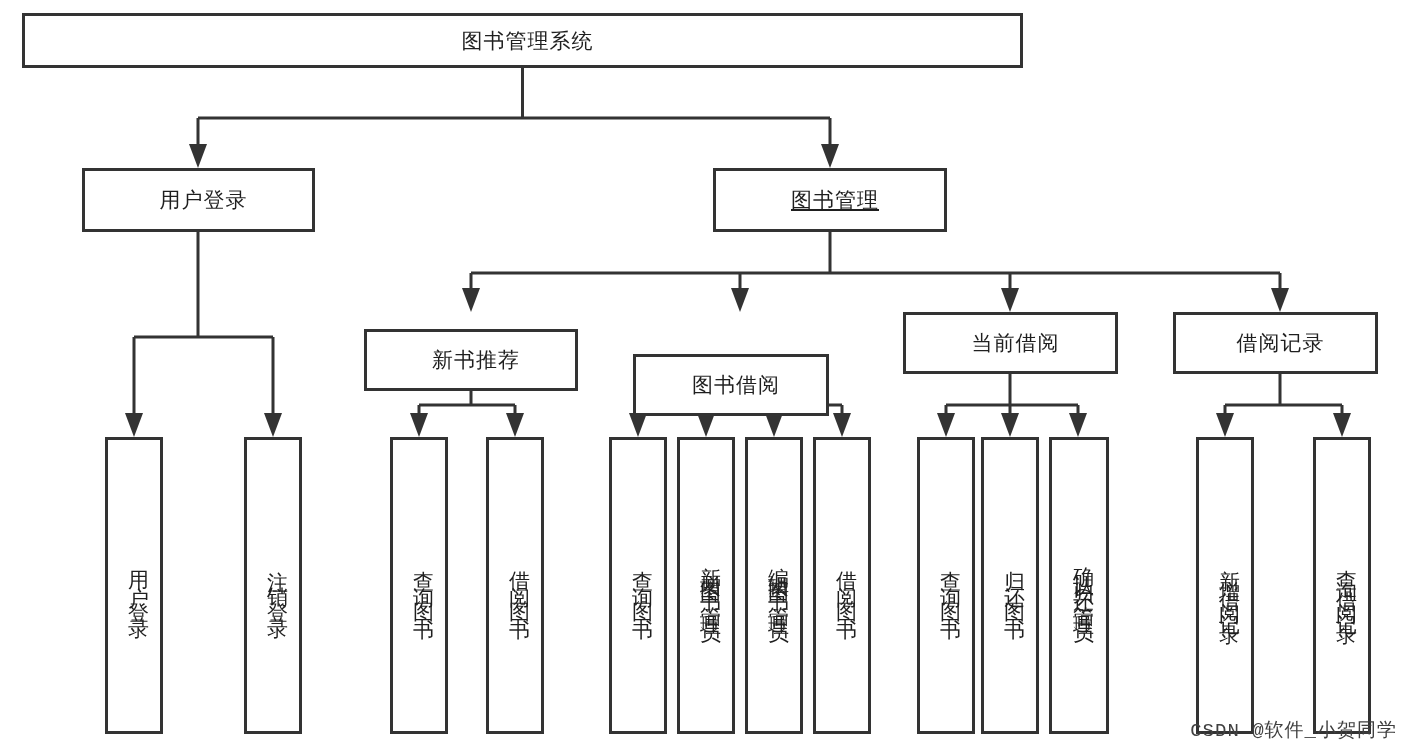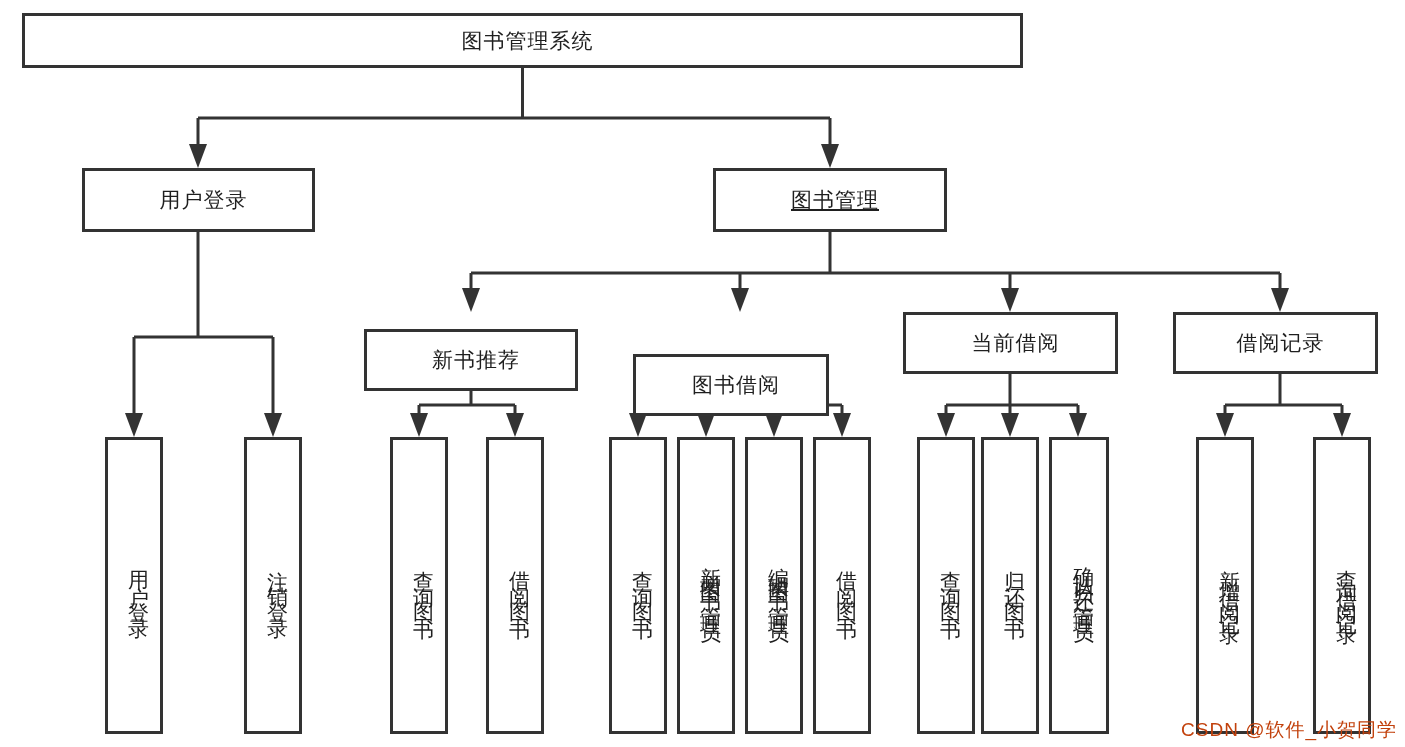--- a/index.html
+++ b/index.html
@@ -39,24 +39,25 @@
     line-height: 1;
   }
   .v-loose { letter-spacing: 16px; }
   .v-med   { letter-spacing: 11px; }
   .v-tight { letter-spacing: 8px; }
   .watermark {
     position: absolute;
     right: 8px;
     bottom: 4px;
     font-size: 19px;
-    color: #c2410c;
+    color: #404040;
     letter-spacing: 1px;
     z-index: 10;
     white-space: nowrap;
+    font-family: Liberation Mono, monospace;
   }
 </style>
 </head>
 <body>
 
 <div class="canvas">
 
   <svg class="connectors" viewBox="0 0 1405 747" xmlns="http://www.w3.org/2000/svg">
     <g stroke="#333333" stroke-width="3" fill="none">
 

